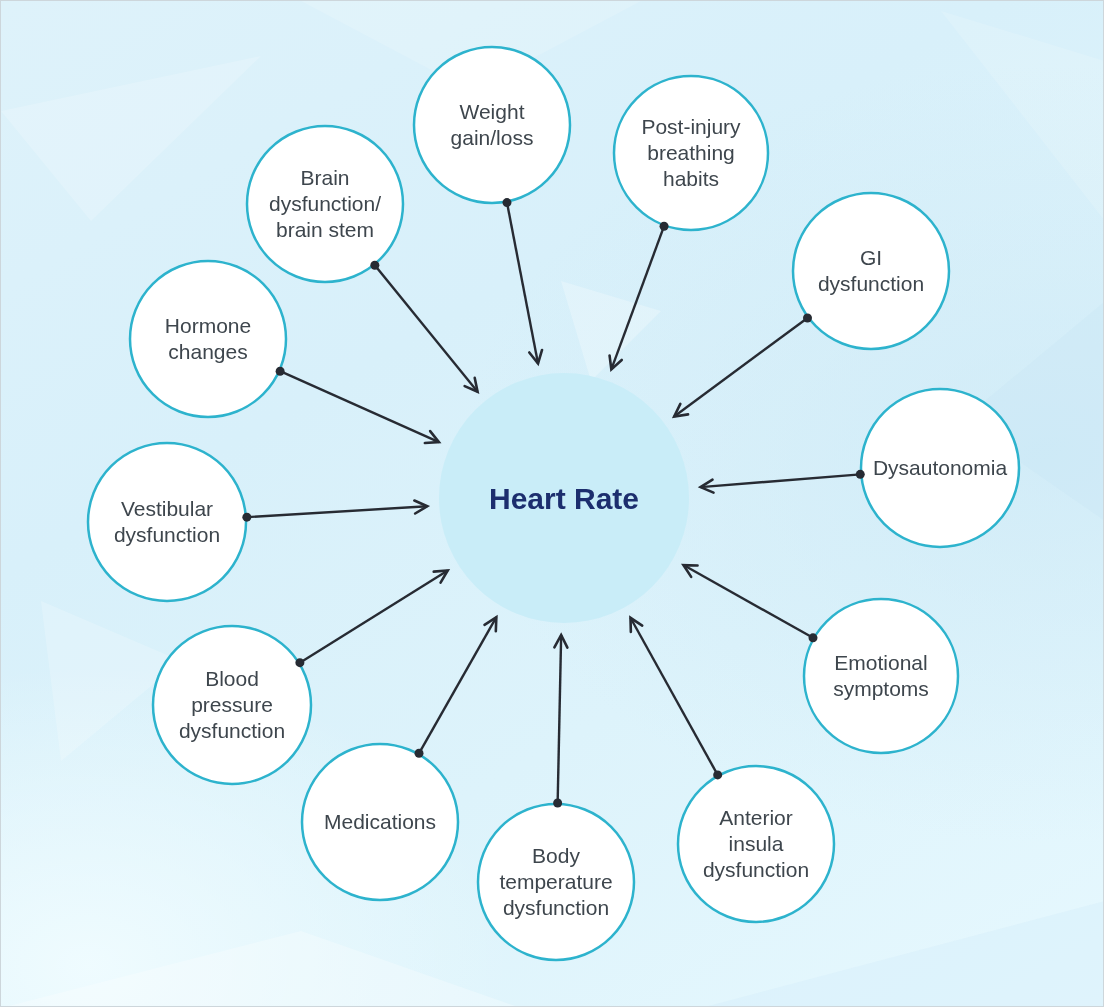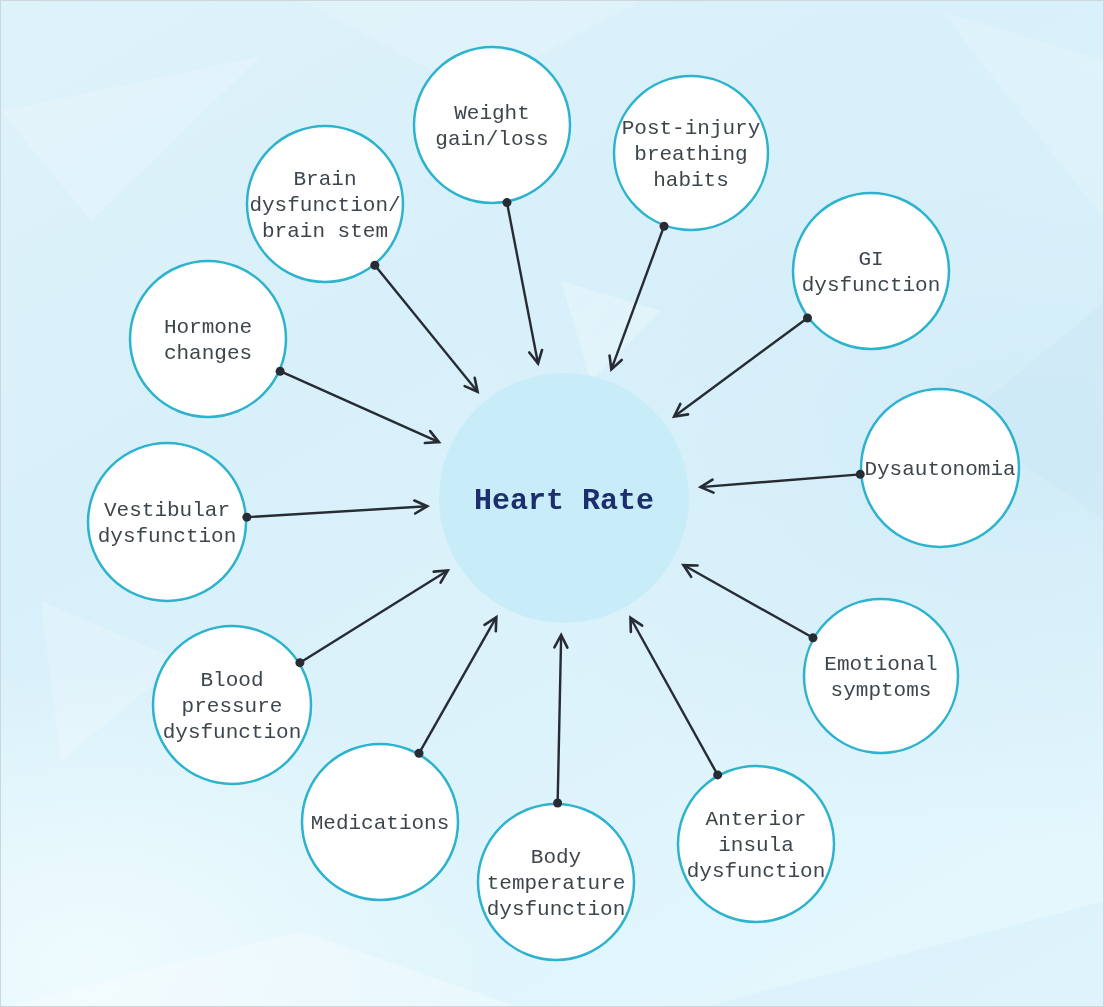--- a/index.html
+++ b/index.html
@@ -7,21 +7,21 @@
     position: relative;
     width: 1104px;
     height: 1007px;
     overflow: hidden;
     border: 1px solid #cdd6db;
     box-sizing: border-box;
     background:
       radial-gradient(ellipse 700px 500px at 8% 96%, rgba(240,252,255,0.95) 0%, rgba(240,252,255,0) 60%),
       radial-gradient(ellipse 900px 600px at 95% 45%, rgba(205,233,246,0.7) 0%, rgba(205,233,246,0) 65%),
       linear-gradient(150deg, #def2fa 0%, #d8f0fa 35%, #ddf3fb 65%, #e6f8fe 100%);
-    font-family: Liberation Mono, monospace;
+    font-family: Liberation Sans, sans-serif;
   }
   #diagram-svg { position: absolute; inset: 0; display: block; }
   .facet { pointer-events: none; }
   .node-circle { fill: #ffffff; }
   .node-label-line { fill: #3e464d; font-size: 21px; }
   .hub-circle { }
   .hub-label { font-size: 30px; font-weight: bold; }
   .arrow-line { fill: none; }
 </style>
 </head>

